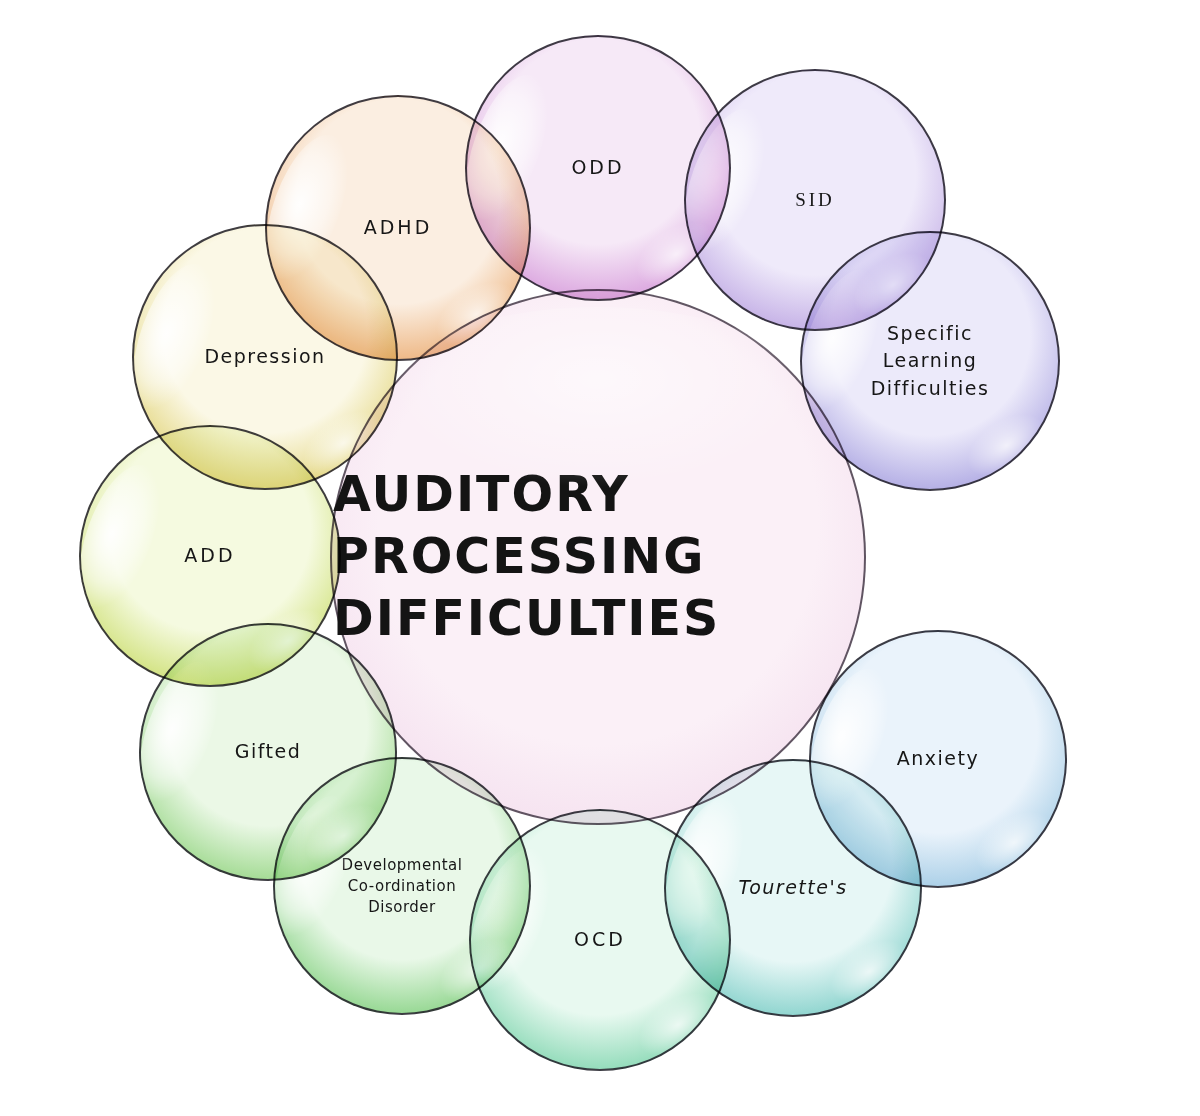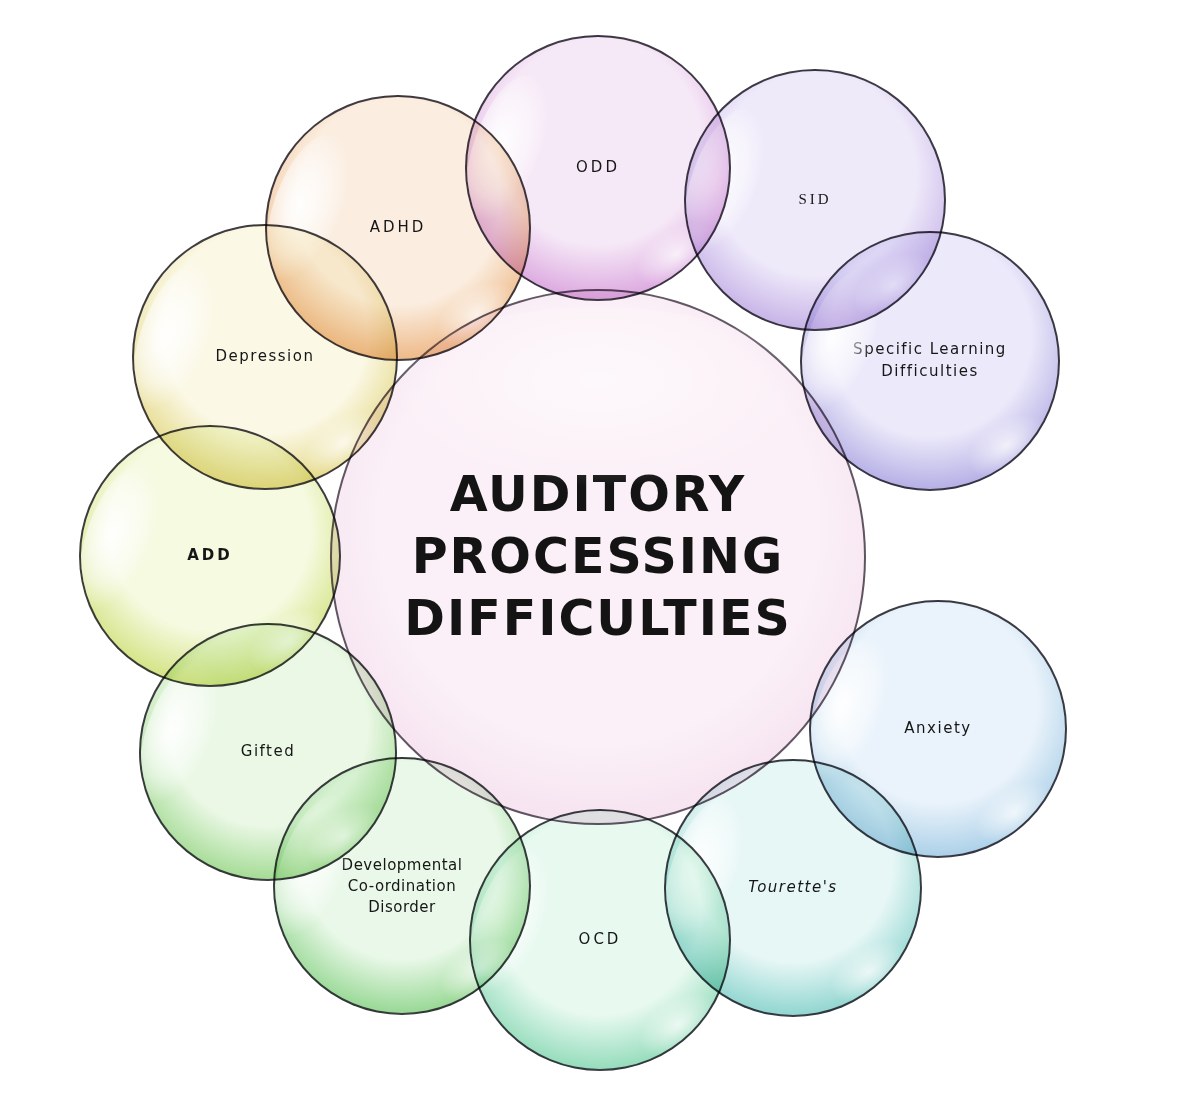--- a/index.html
+++ b/index.html
@@ -35,23 +35,22 @@
   .center-bubble::before {
     content: "";
     position: absolute;
     left: 10%; top: 3%;
     width: 80%; height: 34%;
     border-radius: 50%;
     background: radial-gradient(ellipse at 50% 40%,
                 rgba(255,255,255,0.55) 0%, rgba(255,255,255,0) 70%);
   }
   .title {
-    margin: 8px;
+    margin: 1px;
     width: 530px;
-    text-align: center;
     font-size: 49px;
     font-weight: 700;
     letter-spacing: 2px;
     line-height: 1.27;
     color: #141414;
     text-transform: uppercase;
   }
 
   
   .bubble {
@@ -91,44 +90,44 @@
     border-radius: 50%;
     transform: rotate(-32deg);
     background: radial-gradient(ellipse at 50% 50%,
                 rgba(255,255,255,0.75) 0%,
                 rgba(255,255,255,0) 70%);
   }
 
   .label {
     max-width: 160px;
     text-align: center;
-    font-size: 15px;
+    font-size: 19px;
     letter-spacing: 1.5px;
     line-height: 1.45;
     color: #161616;
   }
   .acr .label { letter-spacing: 3px; }
   .small-label .label {
     font-size: 15px;
     letter-spacing: 0.5px;
     max-width: 152px;
     line-height: 1.4;
   }
 
   
   .b0  { left: 465px; top:  35px; width: 266px; height: 266px; } 
   .b1  { left: 684px; top:  69px; width: 262px; height: 262px; font-family: Liberation Serif, serif; } 
   .b2  { left: 800px; top: 231px; width: 260px; height: 260px; } 
   .b3  { left: 857px; top: 426px; width: 262px; height: 262px; } 
-  .b4  { left: 809px; top: 600px; width: 258px; height: 258px; align-items: center; } 
+  .b4  { left: 809px; top: 630px; width: 258px; height: 258px; align-items: center; } 
   .b5  { left: 664px; top: 759px; width: 258px; height: 258px; font-style: italic; } 
   .b6  { left: 469px; top: 809px; width: 262px; height: 262px; } 
   .b7  { left: 273px; top: 757px; width: 258px; height: 258px; } 
   .b8  { left: 139px; top: 623px; width: 258px; height: 258px; } 
-  .b9  { left:  79px; top: 425px; width: 262px; height: 262px; font-weight: bold; } 
+  .b9  { left:  79px; top: 425px; width: 262px; height: 262px; } 
   .b10 { left: 132px; top: 224px; width: 266px; height: 266px; } 
   .b11 { left: 265px; top:  95px; width: 266px; height: 266px; } 
 </style>
 </head>
 <body>
 
 <div class="canvas">
 
   <div class="center-bubble" style="--fill: #fbf0f7; --rim: #dcaed4;">
     <h1 class="title">AUDITORY PROCESSING DIFFICULTIES</h1>

